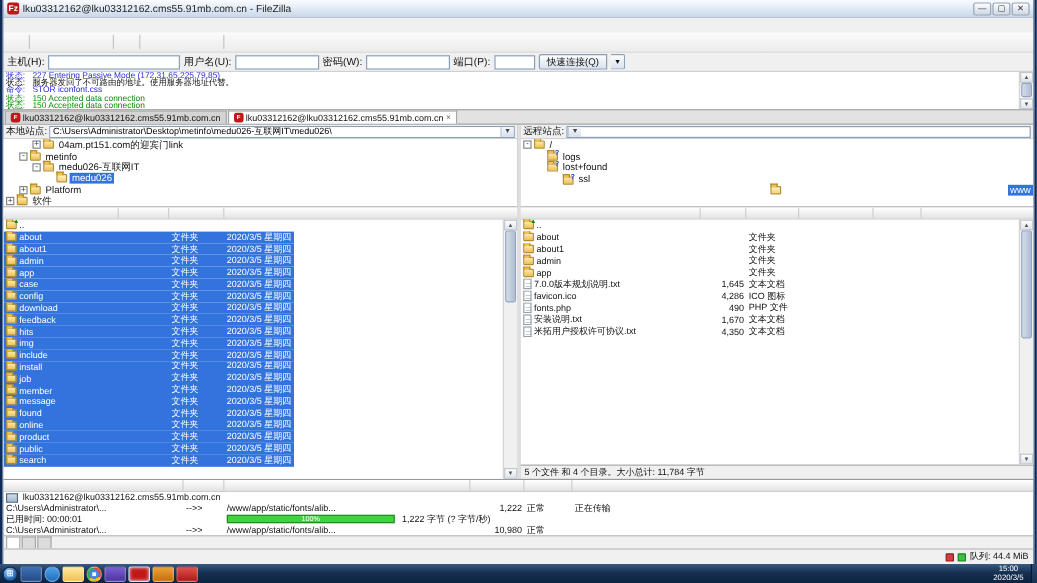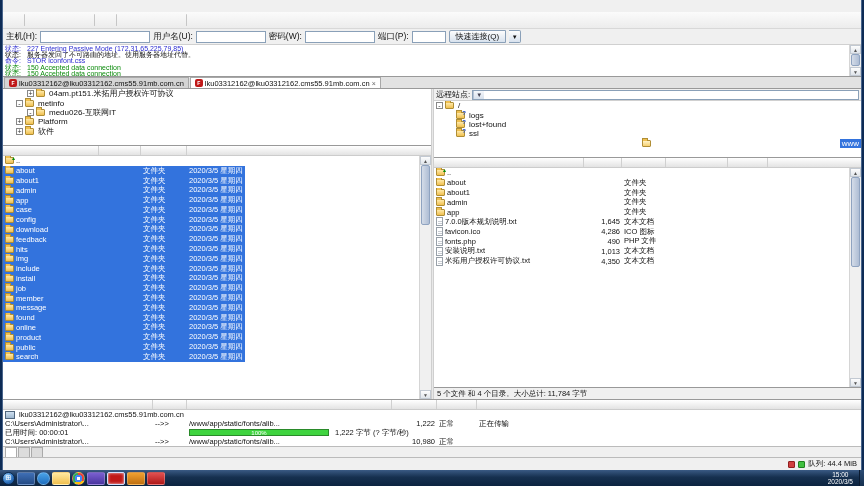--- a/index.html
+++ b/index.html
@@ -154,20 +154,29 @@
   .clock { text-align:center; font-size:6.5px; line-height:7px; color:#fff; padding:0 3px; }
   .show-desktop { width:5px; height:16px; border-left:1px solid #0a1a30; background:linear-gradient(#2a4a74,#16304f); flex:none; }
 </style>
 </head>
 <body>
 
 <div class="screen">
 
   <div class="window">
 
+    <div class="titlebar">
+      <span class="fz-ico">Fz</span>
+      <span class="title">lku03312162@lku03312162.cms55.91mb.com.cn - FileZilla</span>
+      <span class="winbtns">
+        <span class="winbtn">—</span>
+        <span class="winbtn">▢</span>
+        <span class="winbtn">✕</span>
+      </span>
+    </div>
 
     <div class="menubar">
 
     <span class="menu-item"></span>
         <span class="menu-item"></span>
         <span class="menu-item"></span>
         <span class="menu-item"></span>
         <span class="menu-item"></span>
         <span class="menu-item"></span>
         <span class="menu-item"></span>
@@ -245,43 +254,55 @@
         <span class="tab active">
           <span class="fz-ico small">F</span>
           <span class="tab-label">lku03312162@lku03312162.cms55.91mb.com.cn</span>
           <span class="tab-close">×</span>
         </span>
       </div>
 
     <div class="main">
 
       <div class="pane local">
+        <div class="pathbar">
+          <span>本地站点:</span>
+          <span class="combo">
+            <input readonly="" value="C:\Users\Administrator\Desktop\metinfo\medu026-互联网IT\medu026\" style="">
+            <span class="combo-arrow">▼</span>
+          </span>
+        </div>
         <div class="tree">
 
         <div class="tree-row" style="padding-left: 24px;">
               <span class="expander">+</span>
               <span class="fico ic-folder"></span>
-              <span class="tree-label">04am.pt151.米拓用户授权许可协议</span>
+              <span class="tree-label">04am.pt151.com的迎宾门link</span>
             </div>
             <div class="tree-row" style="padding-left: 13px;">
               <span class="expander">-</span>
               <span class="fico ic-folder"></span>
               <span class="tree-label">metinfo</span>
             </div>
             <div class="tree-row" style="padding-left: 24px;">
               <span class="expander">-</span>
               <span class="fico ic-folder"></span>
               <span class="tree-label">medu026-互联网IT</span>
             </div>
+            <div class="tree-row selected" style="padding-left: 35px;">
+              <span class="expander"></span>
+              <span class="fico ic-folder-open"></span>
+              <span class="tree-label">medu026</span>
+            </div>
             <div class="tree-row" style="padding-left: 13px;">
               <span class="expander">+</span>
               <span class="fico ic-folder"></span>
               <span class="tree-label">Platform</span>
             </div>
-            <div class="tree-row" style="padding-left: 13px;">
+            <div class="tree-row" style="padding-left: 2px;">
               <span class="expander">+</span>
               <span class="fico ic-folder"></span>
               <span class="tree-label">软件</span>
             </div>
           </div>
         <div class="filelist">
           <div class="flhead">
 
           <span class="hcell k-name"></span>
               <span class="hcell k-size"></span>
@@ -507,21 +528,21 @@
             <div class="tree-row" style="padding-left: 13px;">
               <span class="expander"></span>
               <span class="fico ic-folder-q"></span>
               <span class="tree-label">logs</span>
             </div>
             <div class="tree-row" style="padding-left: 13px;">
               <span class="expander"></span>
               <span class="fico ic-folder-q"></span>
               <span class="tree-label">lost+found</span>
             </div>
-            <div class="tree-row" style="padding-left: 13px;">
+            <div class="tree-row" style="padding-left: 26px; align-items: flex-end;">
               <span class="expander"></span>
               <span class="fico ic-folder-q"></span>
               <span class="tree-label">ssl</span>
             </div>
             <div class="tree-row selected" style="padding-left: 13px; justify-content: space-between;">
               <span class="expander"></span>
               <span class="fico ic-folder-open"></span>
               <span class="tree-label">www</span>
             </div>
           </div>
@@ -623,21 +644,21 @@
                 <span class="cell k-type">PHP 文件</span>
                 <span class="cell k-mod"></span>
                 <span class="cell k-perm"></span>
                 <span class="cell k-owner"></span>
               </div>
               <div class="frow">
                 <span class="cell k-name">
                   <span class="fico ic-file"></span>
                   <span>安装说明.txt</span>
                 </span>
-                <span class="cell k-size">1,013</span>
+                <span class="cell k-size">1,670</span>
                 <span class="cell k-type">文本文档</span>
                 <span class="cell k-mod"></span>
                 <span class="cell k-perm"></span>
                 <span class="cell k-owner"></span>
               </div>
               <div class="frow">
                 <span class="cell k-name">
                   <span class="fico ic-file"></span>
                   <span>米拓用户授权许可协议.txt</span>
                 </span>

